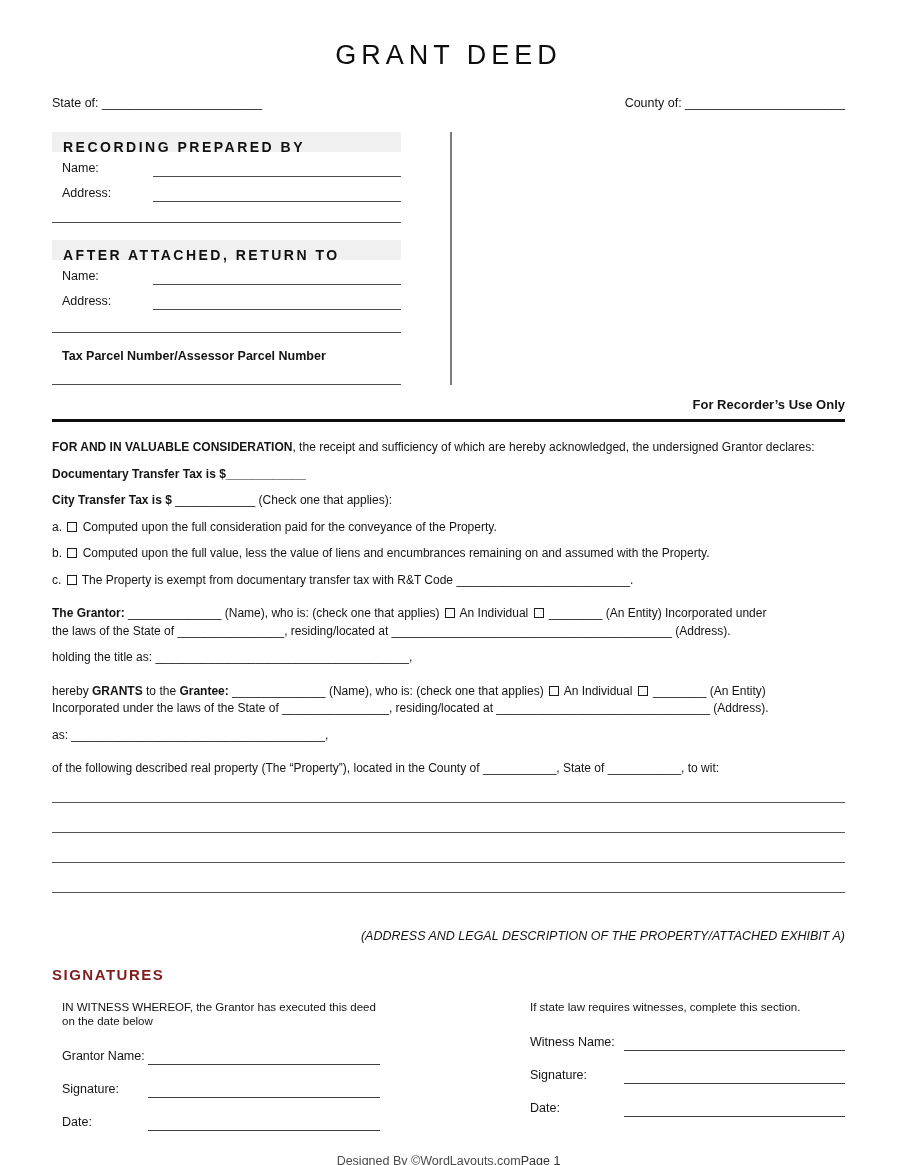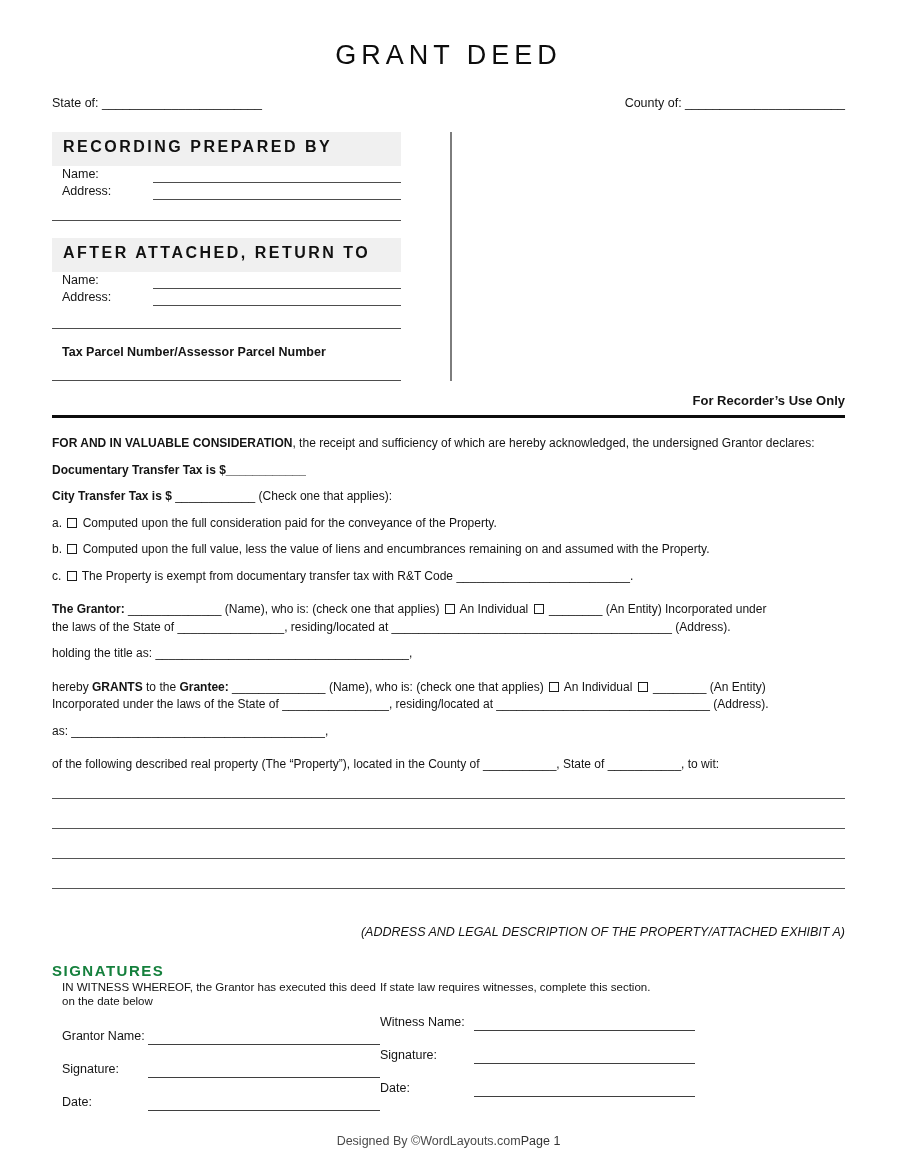--- a/index.html
+++ b/index.html
@@ -24,27 +24,27 @@
   .toprow {
     margin-top: 25px;
     display: flex; justify-content: space-between;
     font-size: 12.5px; line-height: 16px;
   }
 
   
   .rec-region { position: relative; margin-top: 21px; }
   .leftcol { width: 349px; }
   .bar {
-    height: 34px; line-height: 30px;
+    height: 20px; line-height: 30px;
     background: #f0f0f0;
-    font-size: 16px; font-weight: 700; letter-spacing: 2.5px;
+    font-size: 14px; font-weight: 700; letter-spacing: 2.5px;
     padding-left: 11px;
     color: #111;
   }
-  .frow { display: flex; margin-top: 0; padding-left: 10px; font-size: 12.5px; line-height: 17px; gap: 28px; }
+  .frow { display: flex; margin-top: 8px; padding-left: 10px; font-size: 12.5px; line-height: 17px; gap: 28px; }
   .flabel { width: 63px; flex: none; }
   .fline { flex: 1; border-bottom: 1.5px solid #4d4d4d; }
   .fullline { border-bottom: 1.5px solid #4d4d4d; }
   .fl-1 { margin-top: 20px; }
   .bar2 { margin-top: 17px; }
   .fl-2 { margin-top: 22px; }
   .parcel { margin-top: 15px; padding-left: 10px; font-size: 12.5px; line-height: 16px; font-weight: bold; }
   .fl-3 { margin-top: 20px; }
   .vdivider {
     position: absolute; left: 398px; top: 0; height: 100%;
@@ -76,23 +76,23 @@
   .descline.rest { height: 30px; }
 
   .exhibit {
     margin-top: 36px; text-align: right;
     font-size: 12.5px; line-height: 15px; font-style: italic;
   }
 
   .sig-heading {
     margin-top: 22px;
     font-size: 15px; font-weight: 700; letter-spacing: 1.5px;
-    line-height: 18px; color: #15803d;
-  }
-  .sig-cols { display: flex; justify-content: flex-start; padding-left: 10px; }
+    line-height: 18px; color: #7f1d1d;
+  }
+  .sig-cols { display: flex; justify-content: space-between; margin-top: 16px; padding-left: 10px; }
   .sig-col-left { width: 318px; }
   .sig-col-right { width: 315px; }
   .sig-note { font-size: 11.5px; line-height: 14px; }
   .srow { display: flex; margin-top: 16px; font-size: 12.5px; line-height: 17px; }
   .srow.firstrow { margin-top: 20px; }
   .slabel-l { width: 86px; flex: none; }
   .slabel-r { width: 94px; flex: none; }
   .sline { flex: 1; border-bottom: 1.5px solid #3f3f3f; }
 
   .footer {

